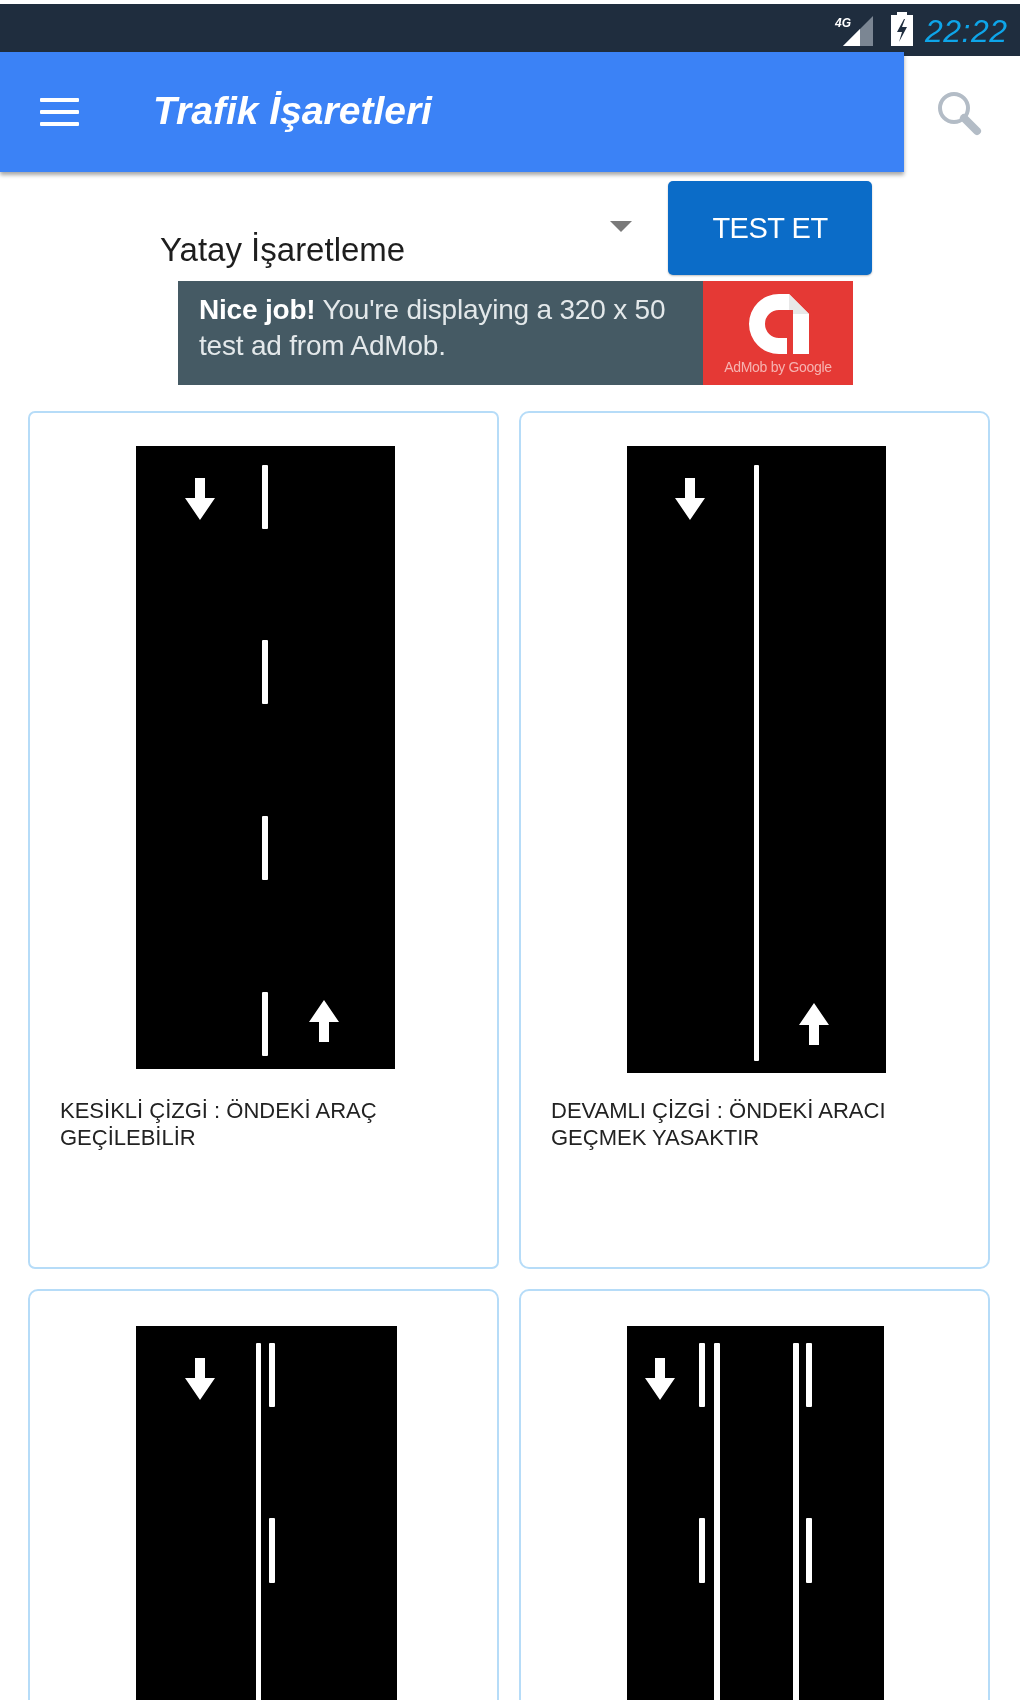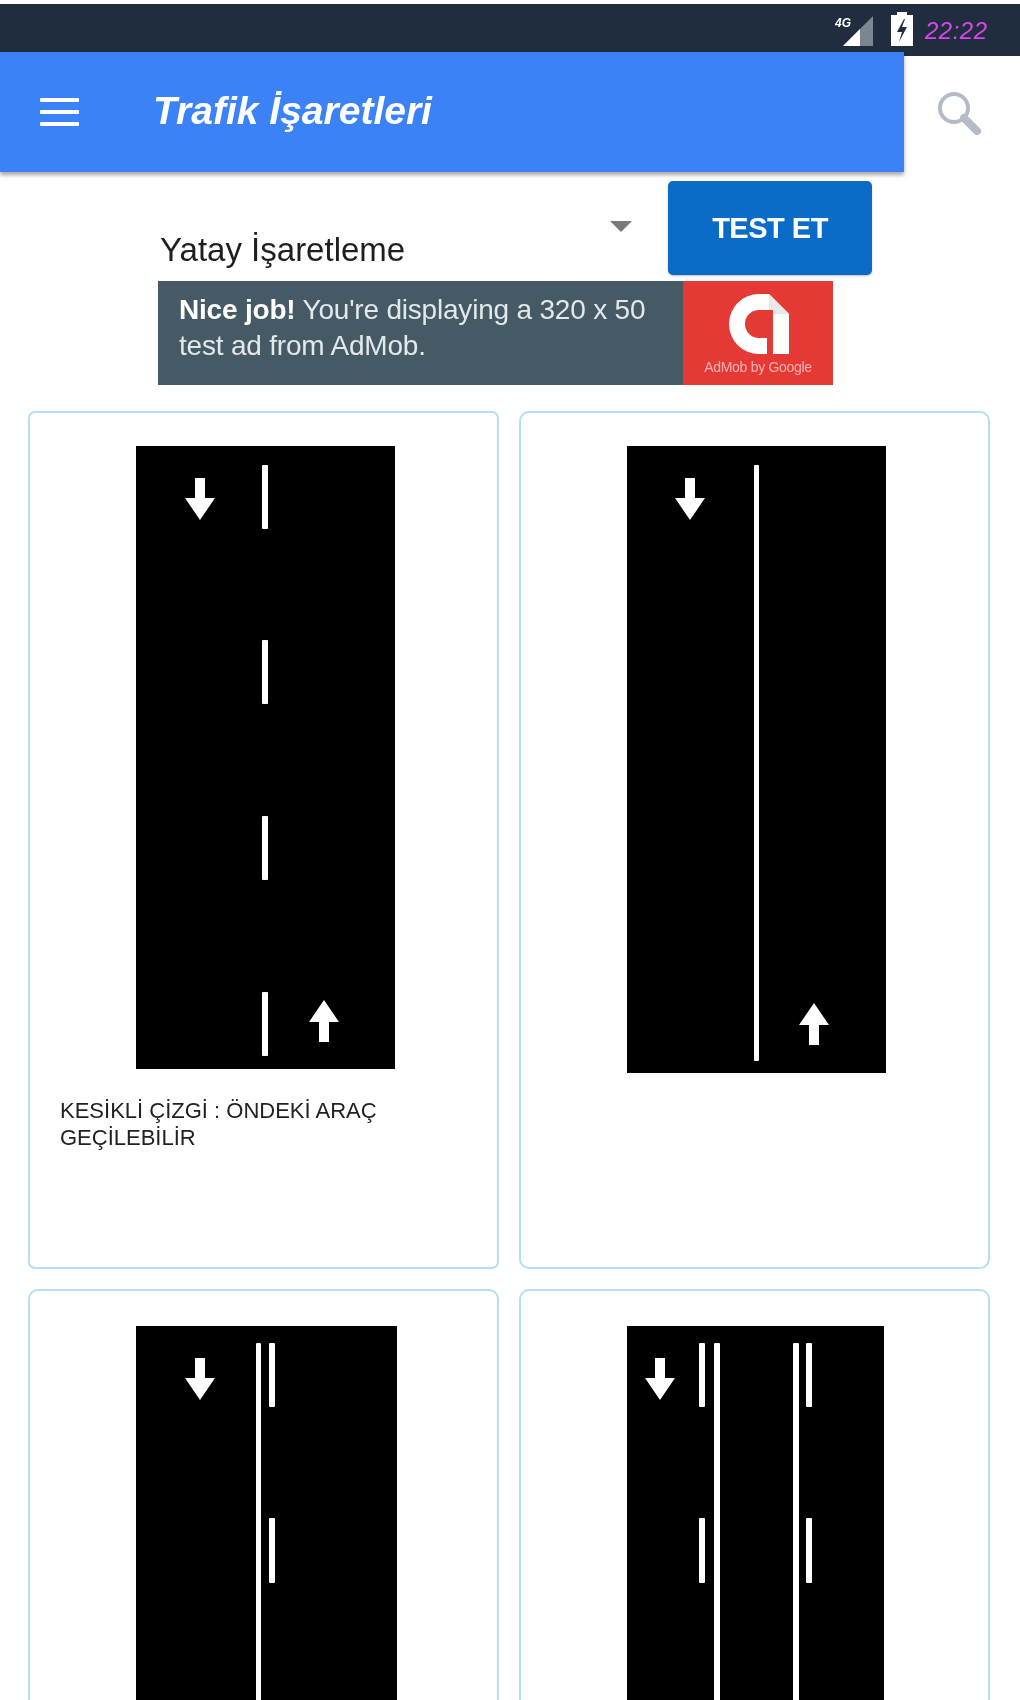--- a/index.html
+++ b/index.html
@@ -11,21 +11,21 @@
   
   .statusbar {
     position:absolute; left:0; top:4px; width:1020px; height:52px;
     background:#1f2d3e;
     font-style:italic;
   }
   .sb-signal { position:absolute; left:833px; top:10px; width:42px; height:34px; }
   .sb-battery { position:absolute; left:890px; top:8px; width:24px; height:35px; }
   .sb-time {
     position:absolute; left:925px; top:10px; height:34px; line-height:34px;
-    color:#d946ef; font-size:24px; letter-spacing:0.5px;
+    color:#0ea5e9; font-size:32px; letter-spacing:0.5px;
   }
   
   .appbar {
     position:absolute; left:0; top:52px; width:904px; height:120px;
     background:#3b82f6;
     box-shadow:0 3px 4px rgba(0,0,0,0.35);
     z-index:2;
     font-style:italic;
   }
   .menu-btn { position:absolute; left:30px; top:30px; width:60px; height:60px; cursor:pointer; }
@@ -50,25 +50,25 @@
     border-left:11px solid transparent; border-right:11px solid transparent;
     border-top:11px solid #7a7a7a;
   }
   .test-btn {
     position:absolute; left:668px; top:181px; width:204px; height:94px;
     background:#0b6cc8; border-radius:5px; border:none;
     color:#ffffff; font-size:29px; letter-spacing:-0.5px;
     display:flex; align-items:center; justify-content:center;
     box-shadow:0 1px 2px rgba(0,0,0,0.25);
     font-family:"Liberation Sans", "DejaVu Sans", sans-serif;
-    cursor:pointer; padding:8px;font-weight:bold;
+    cursor:pointer; padding:8px;
   }
   
   .ad {
-    position:absolute; left:158px; top:281px; width:675px; height:104px;
+    position:absolute; left:178px; top:281px; width:675px; height:104px;
     background:#455a64; cursor:pointer; overflow:hidden;
   }
   .ad-text {
     position:absolute; left:21px; top:11px; width:505px;
     color:#e3e8ea; font-size:28px; line-height:36px; letter-spacing:-0.2px;
   }
   .ad-text b { color:#ffffff; }
   .ad-logo-box {
     position:absolute; left:525px; top:0; width:150px; height:104px; background:#e53935;padding-left:20px;
   }
@@ -161,20 +161,21 @@
 <div class="card card-2">
   <div class="card-img" style="left:106px; top:33px; width:259px; height:627px;">
     <div class="mark" style="left:127px; top:19px; width:5px; height:596px;"></div>
     <svg class="arrow" style="left:48px; top:32px;" viewBox="0 0 30 42">
       <polygon points="10,0 20,0 20,20 30,20 15,42 0,20 10,20" fill="#ffffff"></polygon>
     </svg>
     <svg class="arrow" style="left:172px; top:557px;" viewBox="0 0 30 42">
       <polygon points="15,0 30,22 20,22 20,42 10,42 10,22 0,22" fill="#ffffff"></polygon>
     </svg>
   </div>
+  <div class="card-label">DEVAMLI ÇİZGİ : ÖNDEKİ ARACI GEÇMEK YASAKTIR</div>
 </div>
 
 <div class="card card-3">
   <div class="card-img" style="left:106px; top:35px; width:261px; height:400px;">
     <div class="mark" style="left:120px; top:17px; width:5px; height:400px;"></div>
     <div class="mark" style="left:133px; top:17px; width:6px; height:64px;"></div>
     <div class="mark" style="left:133px; top:192px; width:6px; height:65px;"></div>
     <svg class="arrow" style="left:49px; top:32px;" viewBox="0 0 30 42">
       <polygon points="10,0 20,0 20,20 30,20 15,42 0,20 10,20" fill="#ffffff"></polygon>
     </svg>

